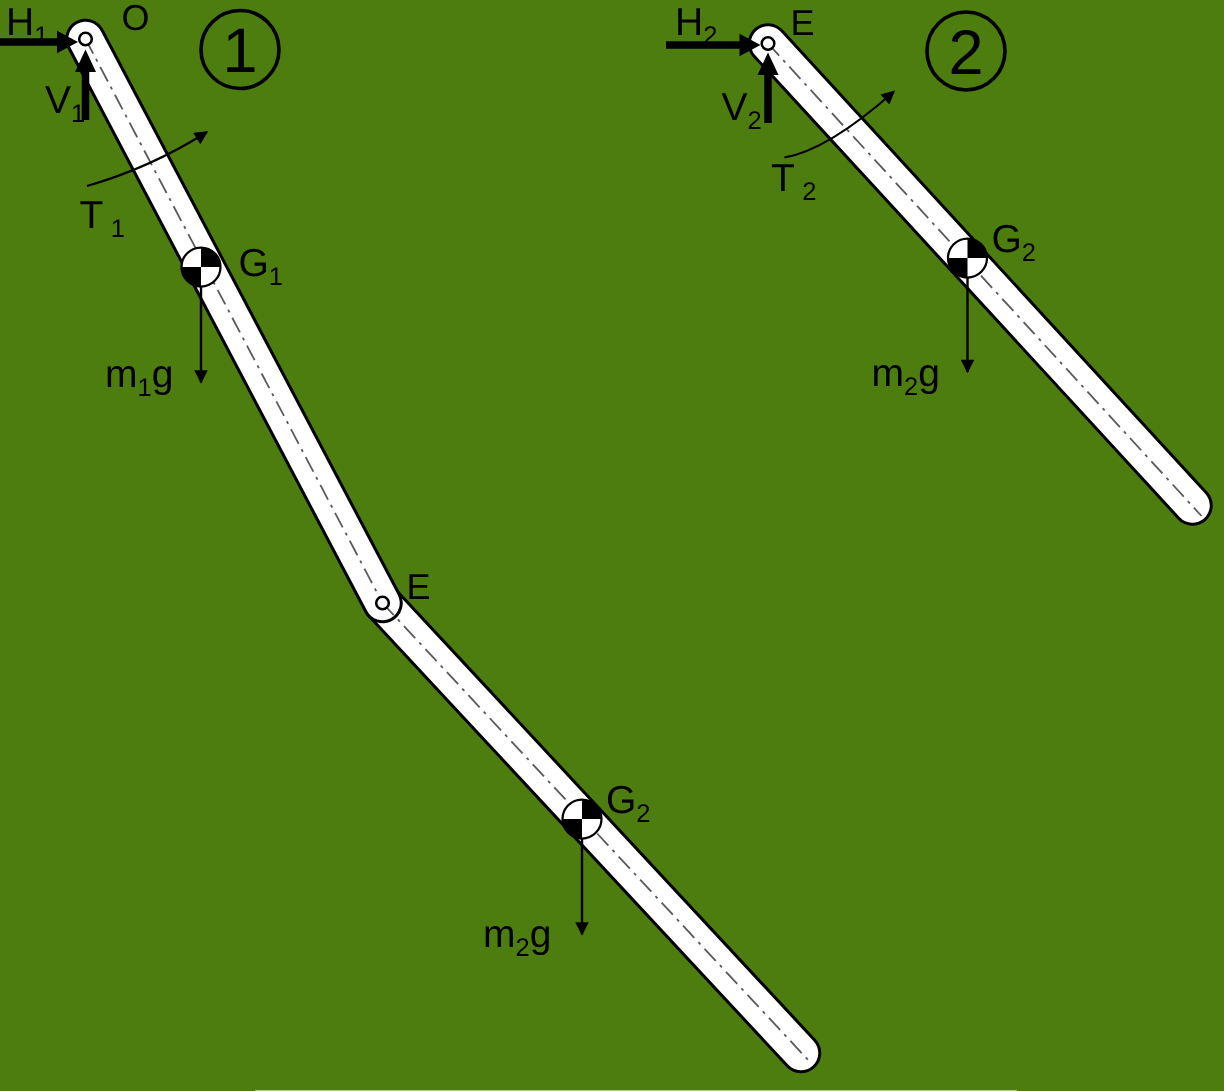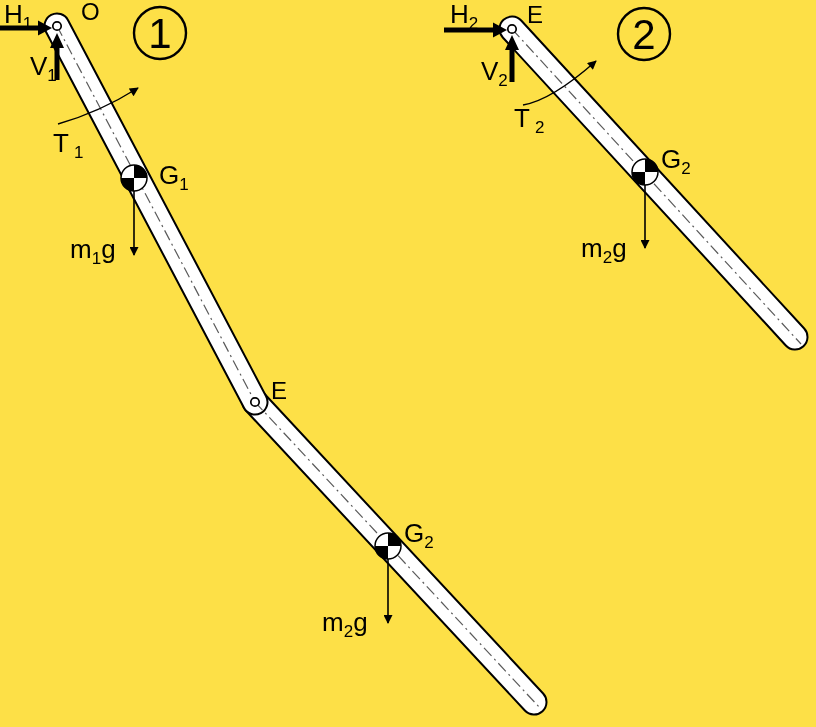--- a/index.html
+++ b/index.html
@@ -8,21 +8,21 @@
     background: #ffffff;
     width: 816px;
     height: 727px;
     overflow: hidden;
     font-family: "Liberation Sans", sans-serif;
   }
   .stage {
     position: relative;
     width: 816px;
     height: 727px;
-    background: #fde047;
+    background: #4d7c0f;
   }
   svg { display: block; }
   text {
     font-family: "Liberation Sans", sans-serif;
     fill: #000000;
   }
   .lbl  { font-size: 26px; }
   .lbl .sub { font-size: 17px; }
   .pt   { font-size: 24px; }
   .badge-digit { font-size: 42px; }

